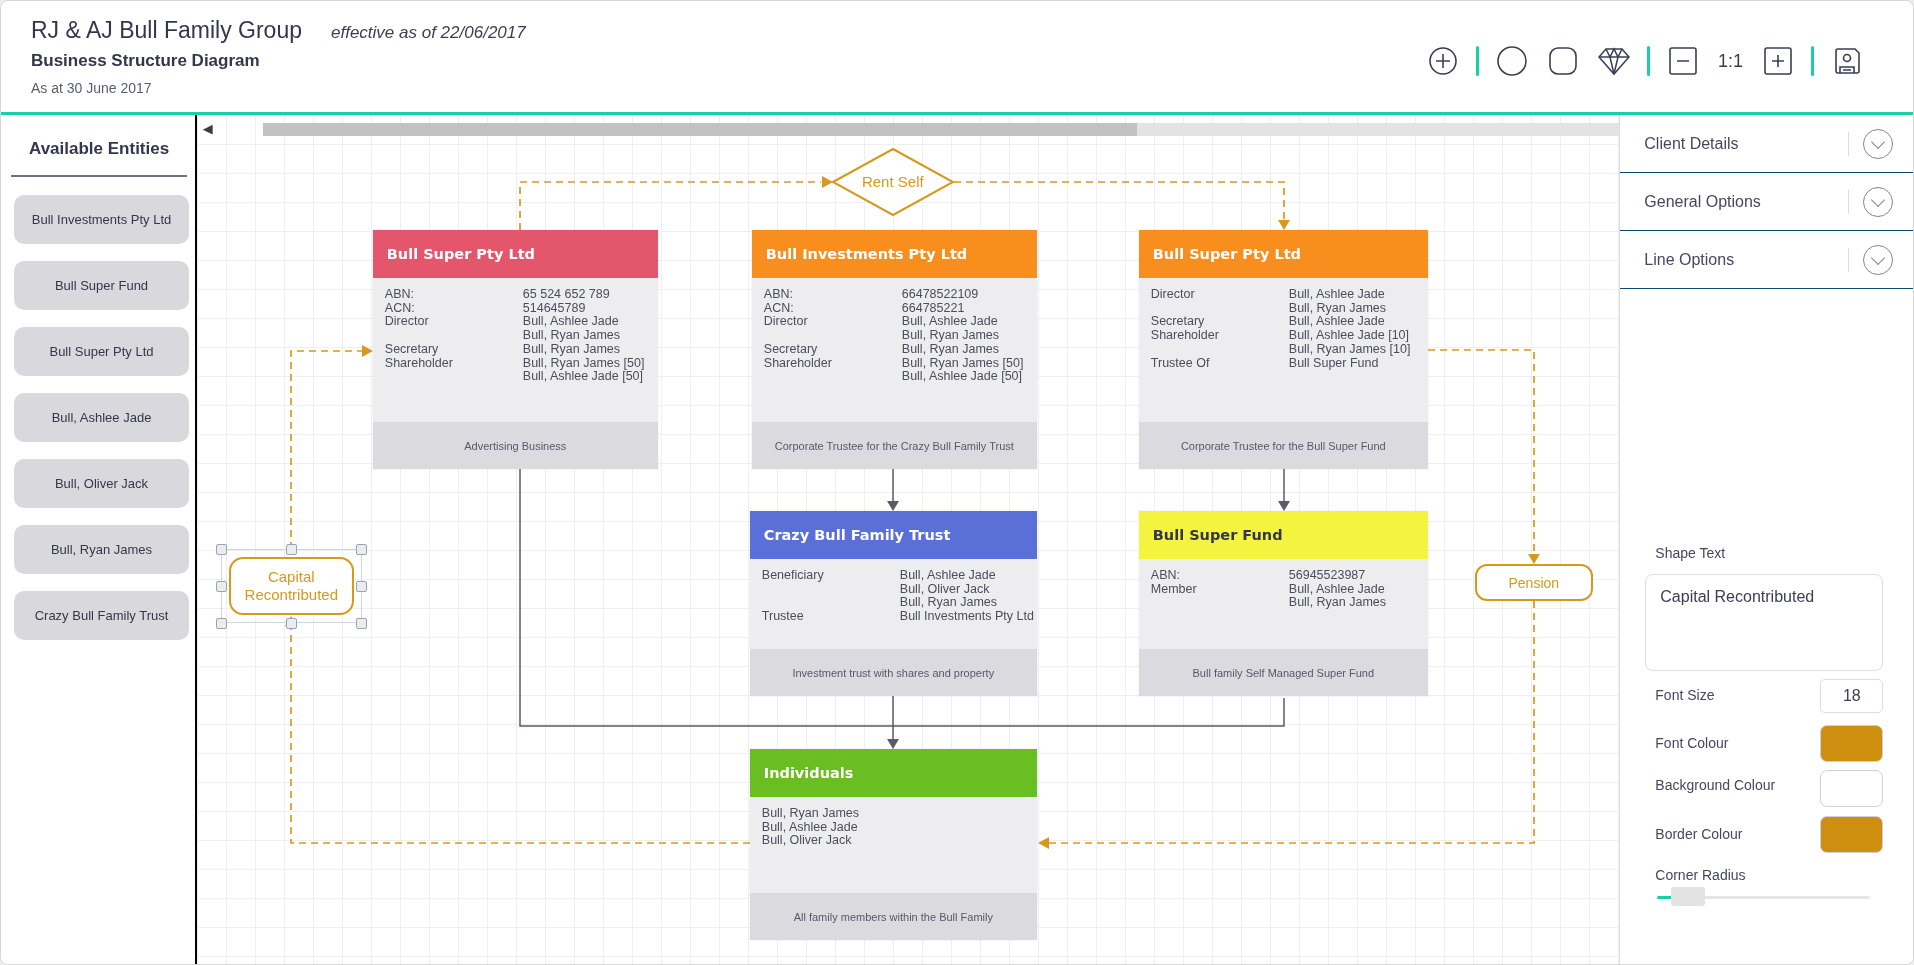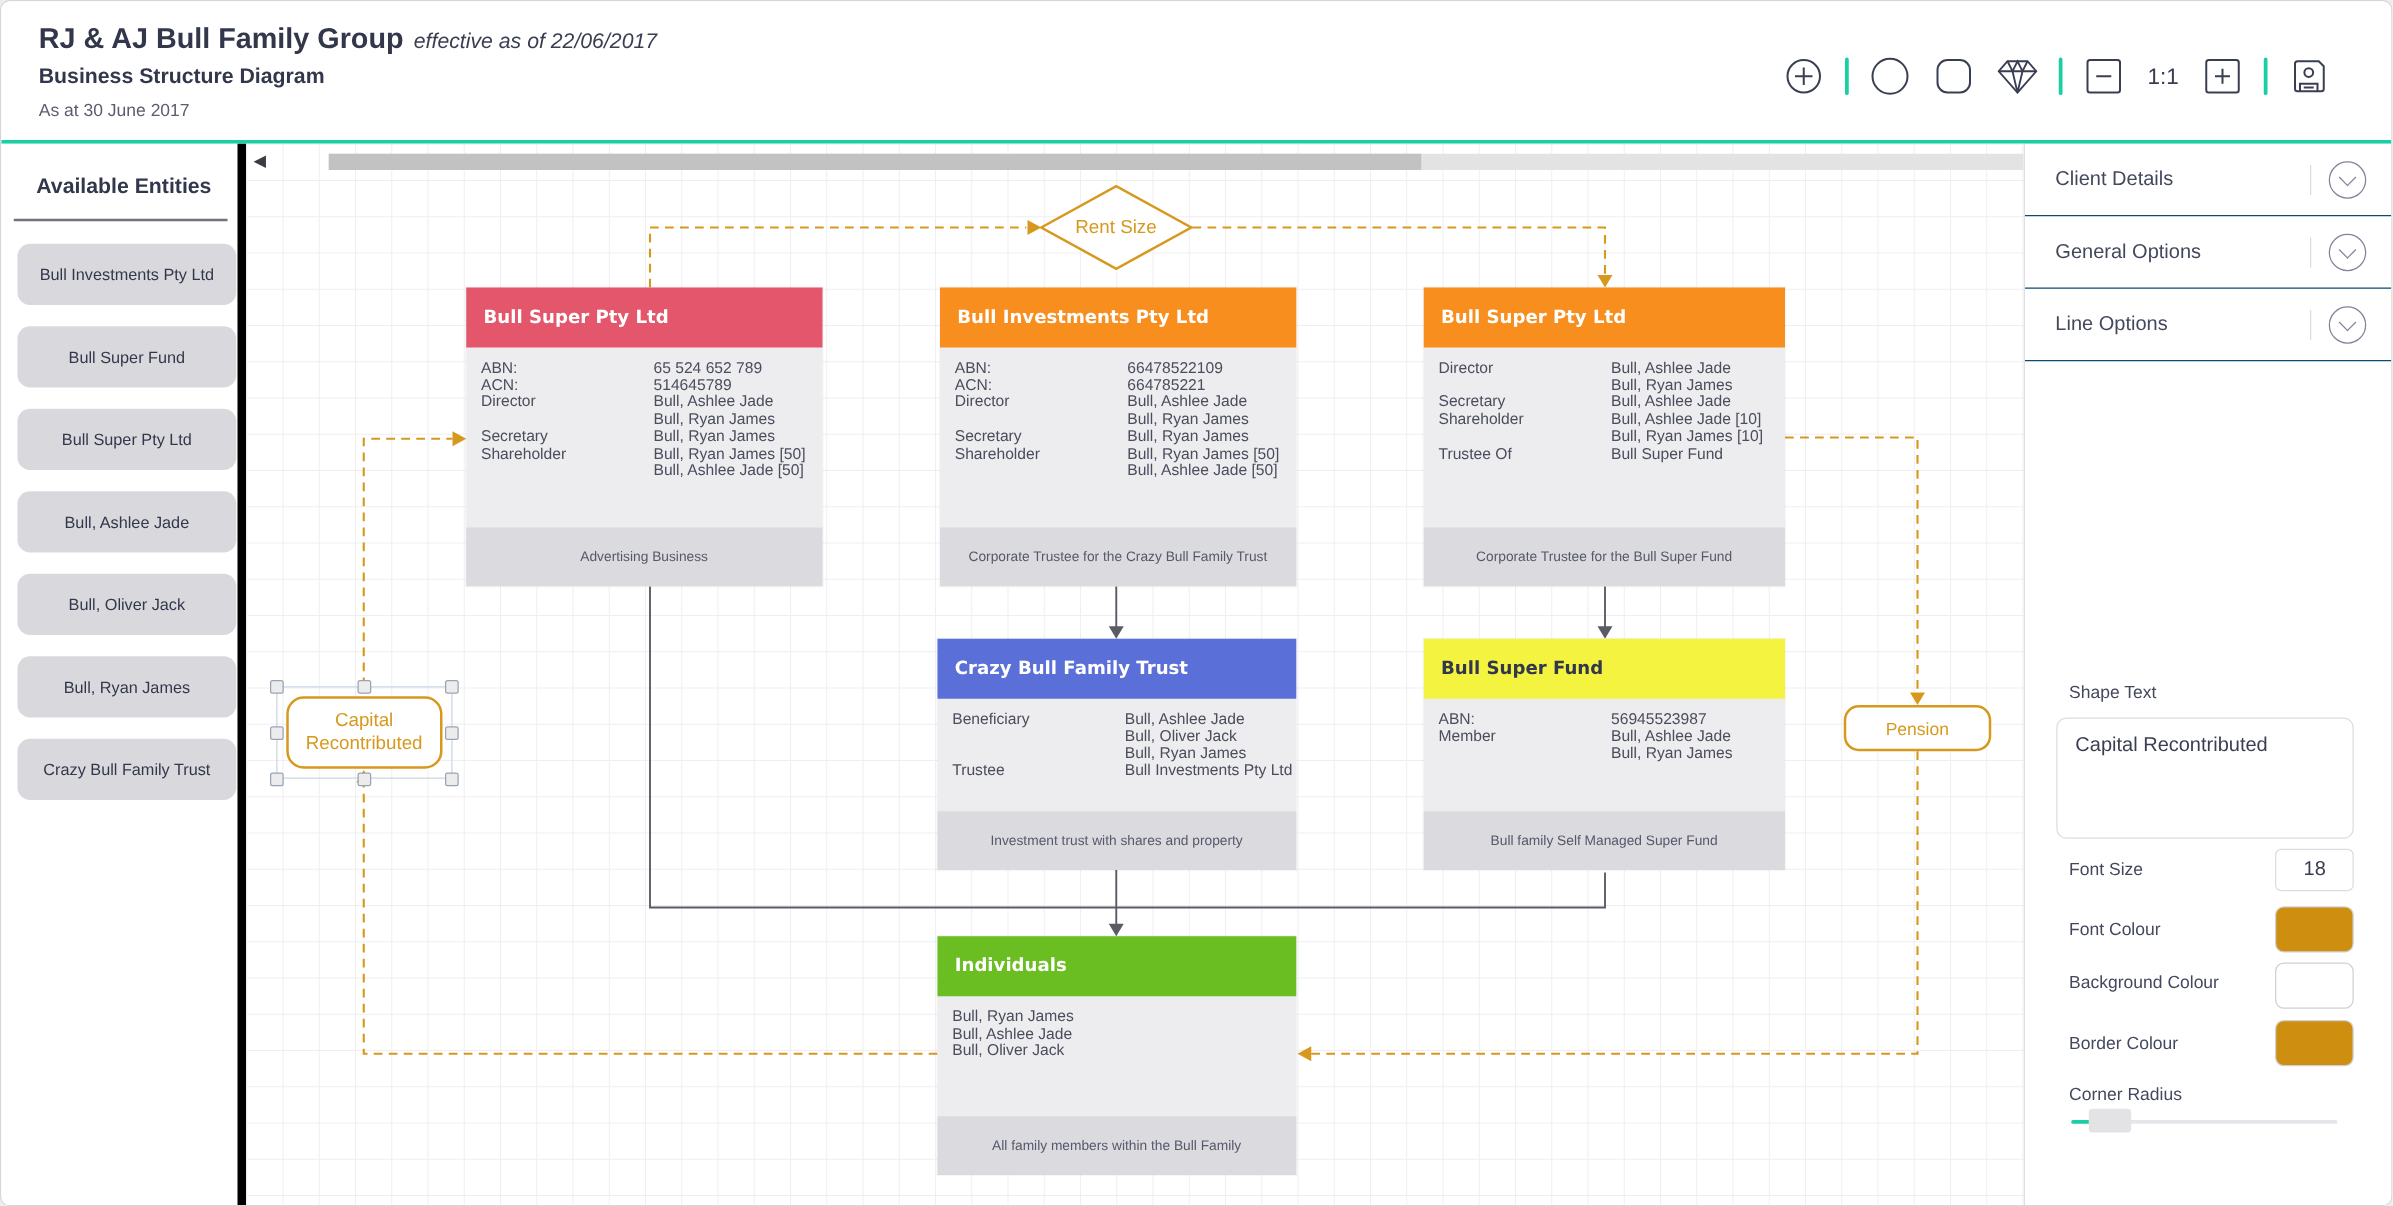--- a/index.html
+++ b/index.html
@@ -1,36 +1,36 @@
 <!DOCTYPE html>
 <html><head>
 <meta charset="utf-8">
 <style>
   * { margin:0; padding:0; box-sizing:border-box; }
   html,body { width:1914px; height:965px; background:#ededee; font-family:"Liberation Sans", sans-serif; }
   .app { position:relative; width:1914px; height:965px; background:#fff; border:1px solid #d6d6d8; border-radius:8px; overflow:hidden; }
 
   
   .hdr { position:absolute; left:0; top:0; width:100%; height:111px; background:#fff; }
-  .hdr-title { position:absolute; left:30px; top:16px; font-size:23px; font-weight:bold; color:#33374b; }
+  .hdr-title { position:absolute; left:30px; top:16px; font-size:23px; font-weight:normal; color:#33374b; }
   .hdr-eff { position:absolute; left:330px; top:22px; font-size:17px; font-style:italic; color:#3a3e52; }
   .hdr-sub { position:absolute; left:30px; top:50px; font-size:17px; font-weight:bold; color:#33374b; }
   .hdr-asat { position:absolute; left:30px; top:79px; font-size:14px; color:#5a5d6e; }
   .teal-line { position:absolute; left:0; top:111px; width:100%; height:3px; background:#1bcfa5; }
 
   .toolbar { position:absolute; right:48px; top:40px; height:40px; display:flex; align-items:center; gap:15px; }
   .tb-icon { width:36px; height:36px; display:flex; align-items:center; justify-content:center; cursor:pointer; }
   .tb-sep { width:3px; height:30px; background:#1bcfa5; border-radius:2px; }
   .tb-zoom { font-size:18px; color:#3a3e52; padding:0 2px;text-align:center; }
 
   
   .main { position:absolute; left:0; top:114px; width:100%; height:851px; display:flex; }
 
   
-  .sidebar { position:relative; width:196px; height:100%; background:#fff; border-right:7px solid #000000; }
+  .sidebar { position:relative; width:196px; height:100%; background:#fff; border-right:2px solid #000000; }
   .sb-title { padding:24px 0 0 28px; font-size:17px; font-weight:bold; color:#33374b; }
   .sb-div { margin:16px 8px 0 10px; border-bottom:2px solid #6f7280; }
   .sb-items { padding:18px 0 0 13px; }
   .ent-item { width:175px; height:49px; margin-bottom:17px; background:#d9d9dd; border-radius:10px;
               display:flex; align-items:center; justify-content:center; font-size:13px; color:#33374b; cursor:pointer; text-align:center; }
 
   
   .canvas { position:relative; width:1424px; height:100%; background:#fff; overflow:hidden; cursor:default;
             background-image:linear-gradient(to right,#efeff1 1px,transparent 1px),linear-gradient(to bottom,#efeff1 1px,transparent 1px);
             background-size:29px 29px; }
@@ -209,21 +209,21 @@
           <polygon points="625,61 625,73 636,67"></polygon>
           <polygon points="1081,105 1093,105 1087,115"></polygon>
           <polygon points="1331,439 1343,439 1337,449"></polygon>
           <polygon points="852,722 852,734 841,728"></polygon>
           <polygon points="88,511 100,511 94,501"></polygon>
           <polygon points="165,230 165,242 176,236"></polygon>
         </g>
         <polygon points="636,67 696,34 756,67 696,100" fill="#ffffff" stroke="#d6991e" stroke-width="2"></polygon>
       </svg>
 
-      <div class="rent-label gold-text">Rent Size</div>
+      <div class="rent-label gold-text">Rent Self</div>
 
       <div class="node n-pink">
         <div class="node-header" style="background: rgb(228, 86, 107); color: rgb(255, 255, 255);">Bull Super Pty Ltd</div>
         <div class="node-body">
 
         <div class="nrow">
               <span class="nl">ABN:</span>
               <span class="nv">65 524 652 789</span>
             </div>
             <div class="nrow">

